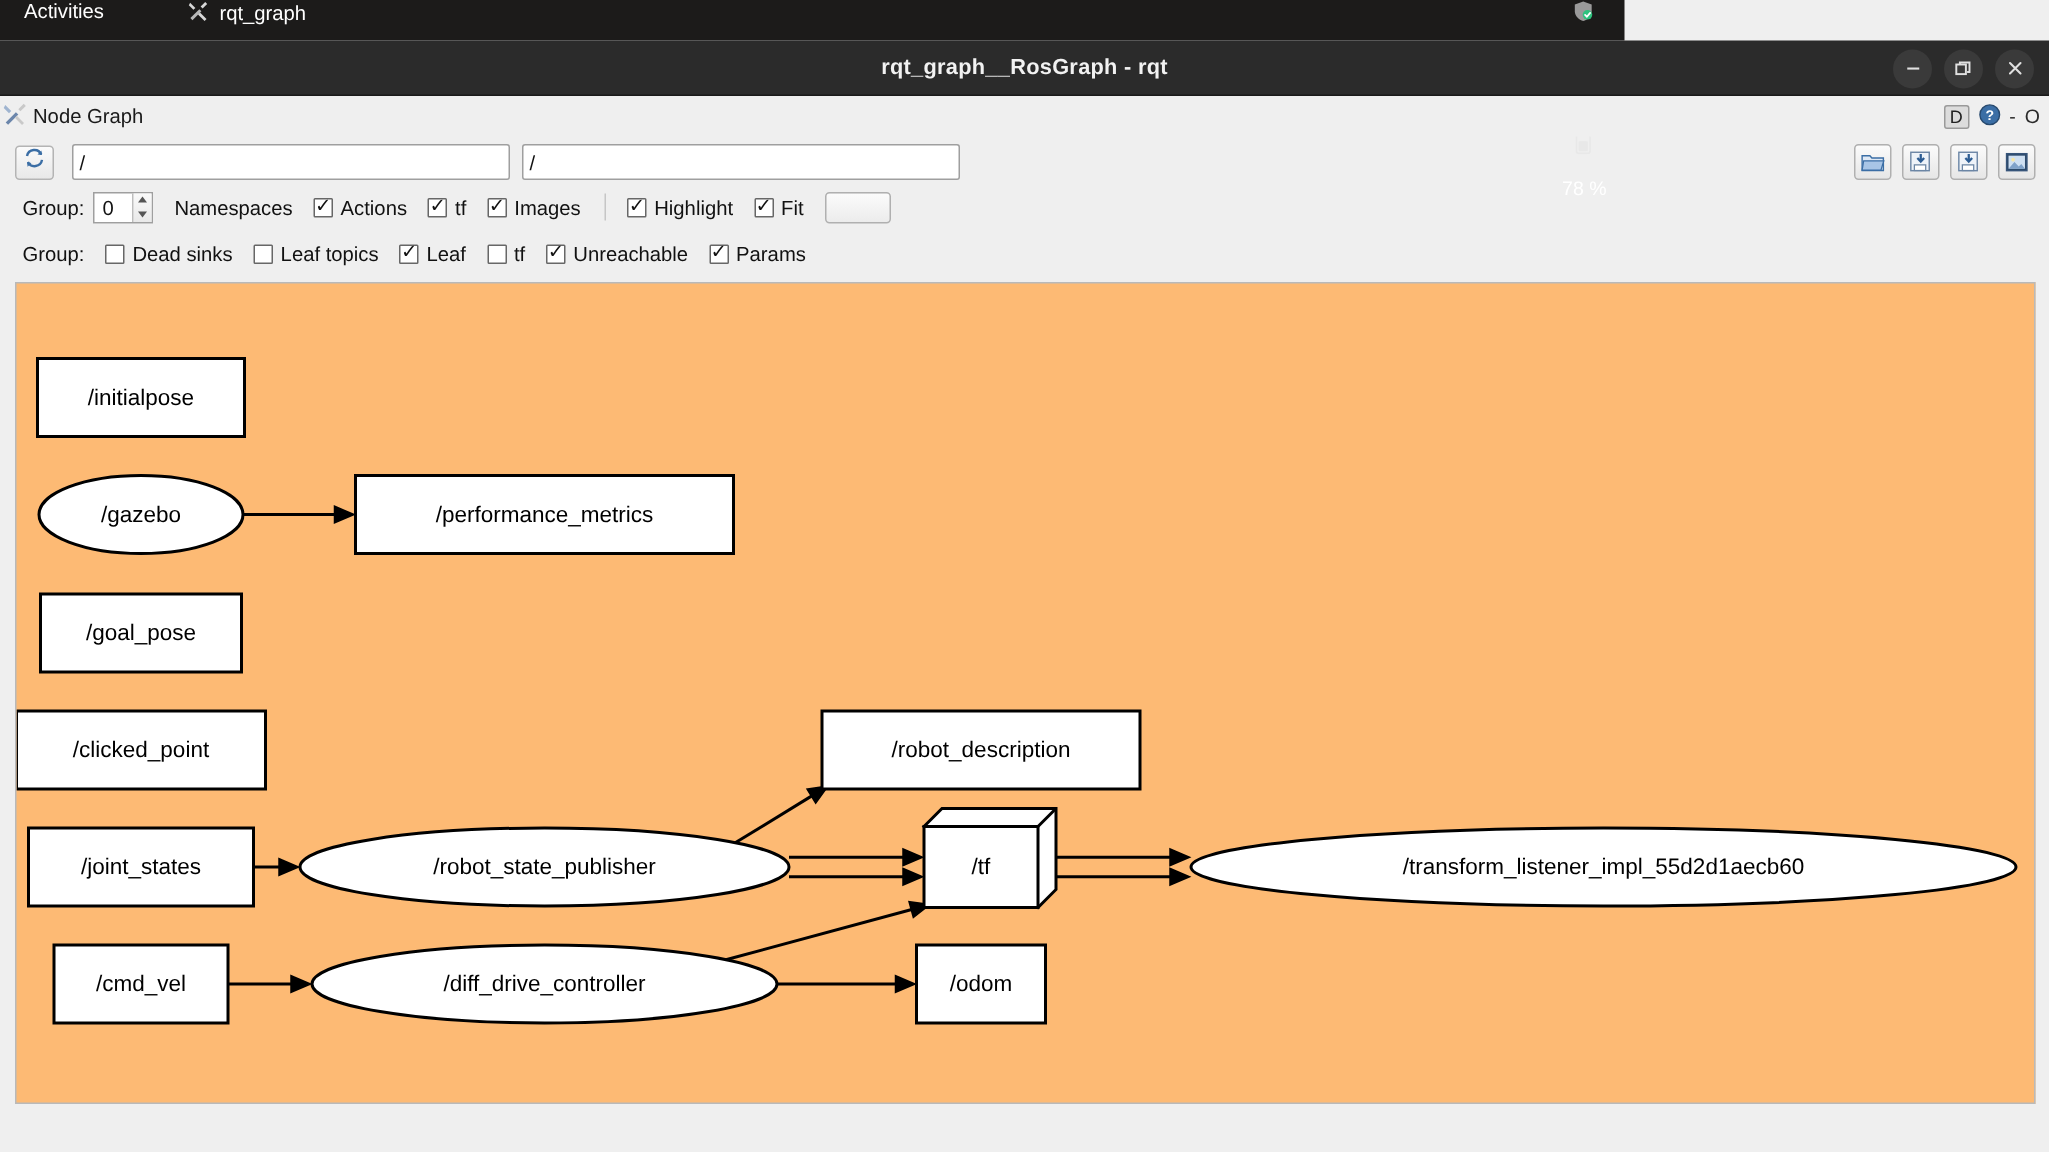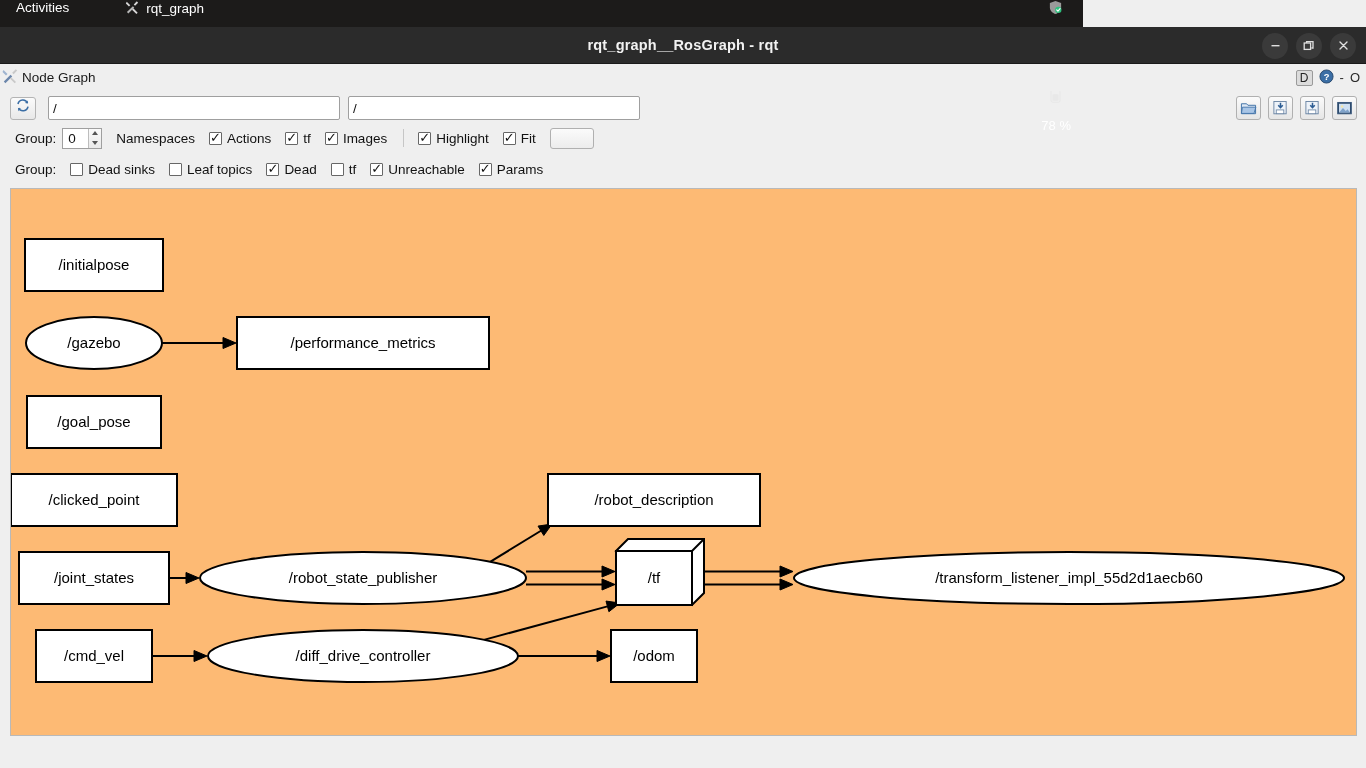--- a/index.html
+++ b/index.html
@@ -371,21 +371,21 @@
   <span class="chk-item">
     <span class="cbox"></span>
     <span>Dead sinks</span>
   </span>
   <span class="chk-item">
     <span class="cbox"></span>
     <span>Leaf topics</span>
   </span>
   <span class="chk-item">
     <span class="cbox on"></span>
-    <span>Dead</span>
+    <span>Leaf</span>
   </span>
   <span class="chk-item">
     <span class="cbox"></span>
     <span>tf</span>
   </span>
   <span class="chk-item">
     <span class="cbox on"></span>
     <span>Unreachable</span>
   </span>
   <span class="chk-item">

